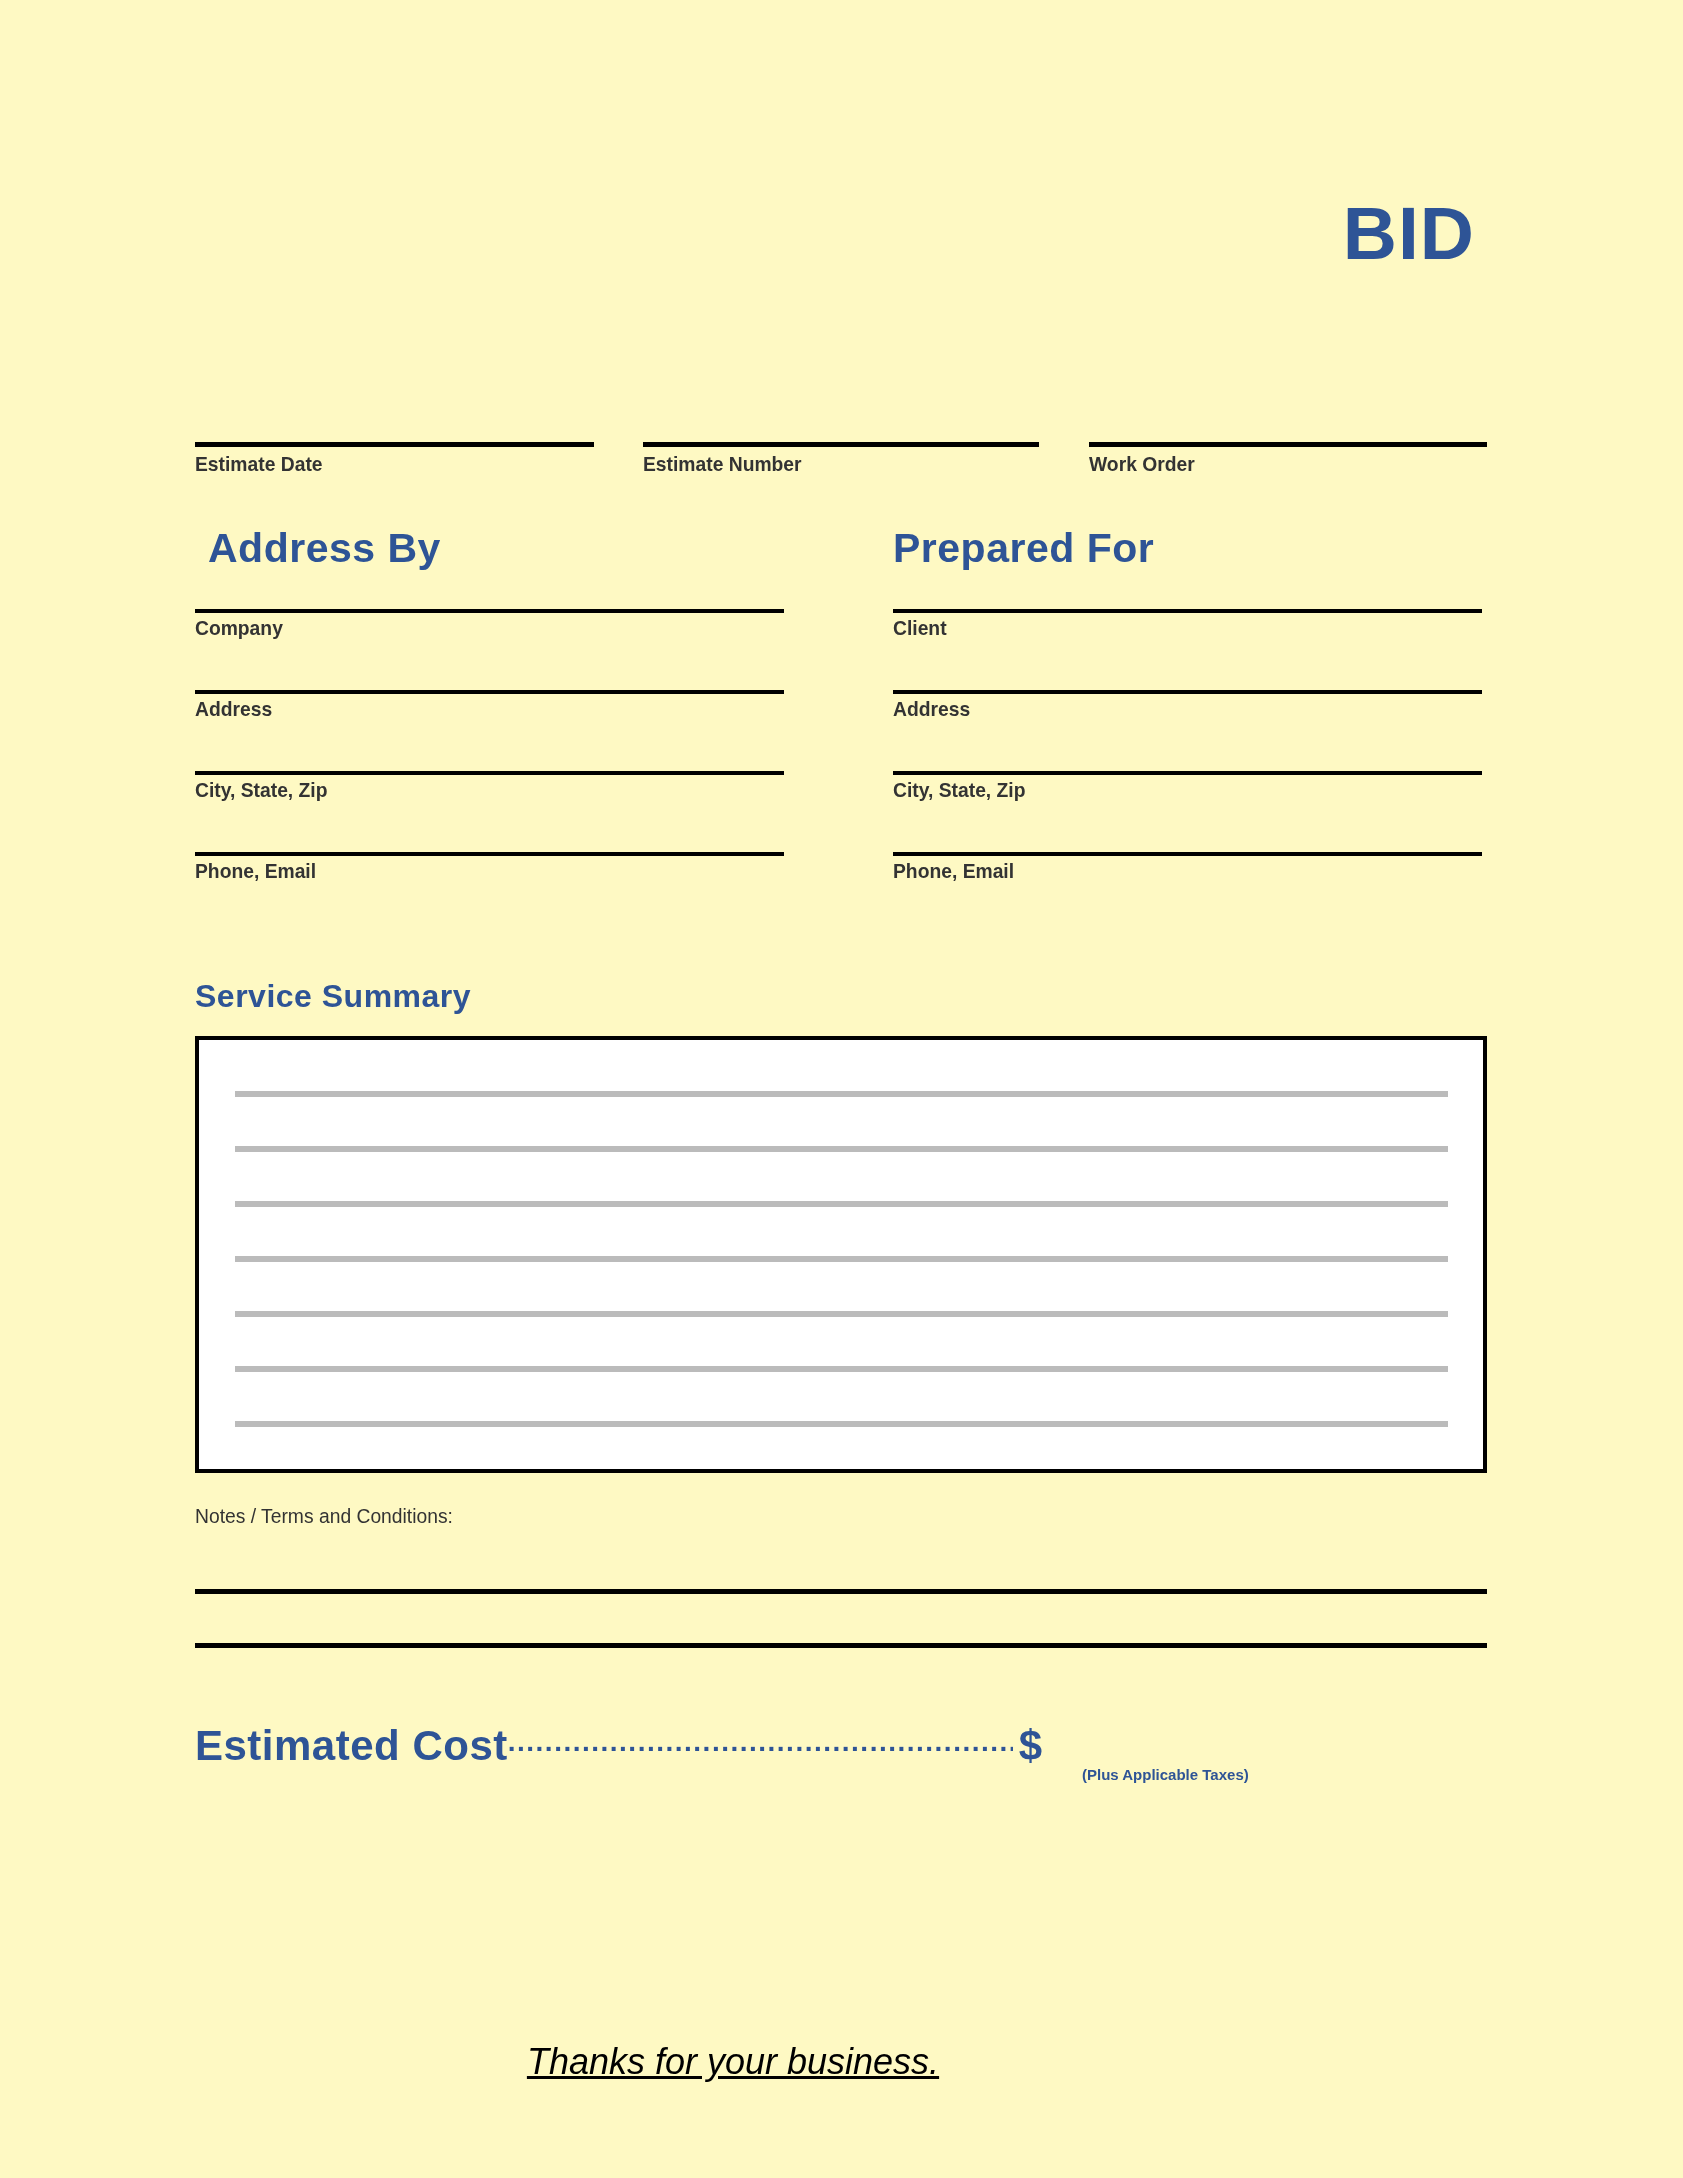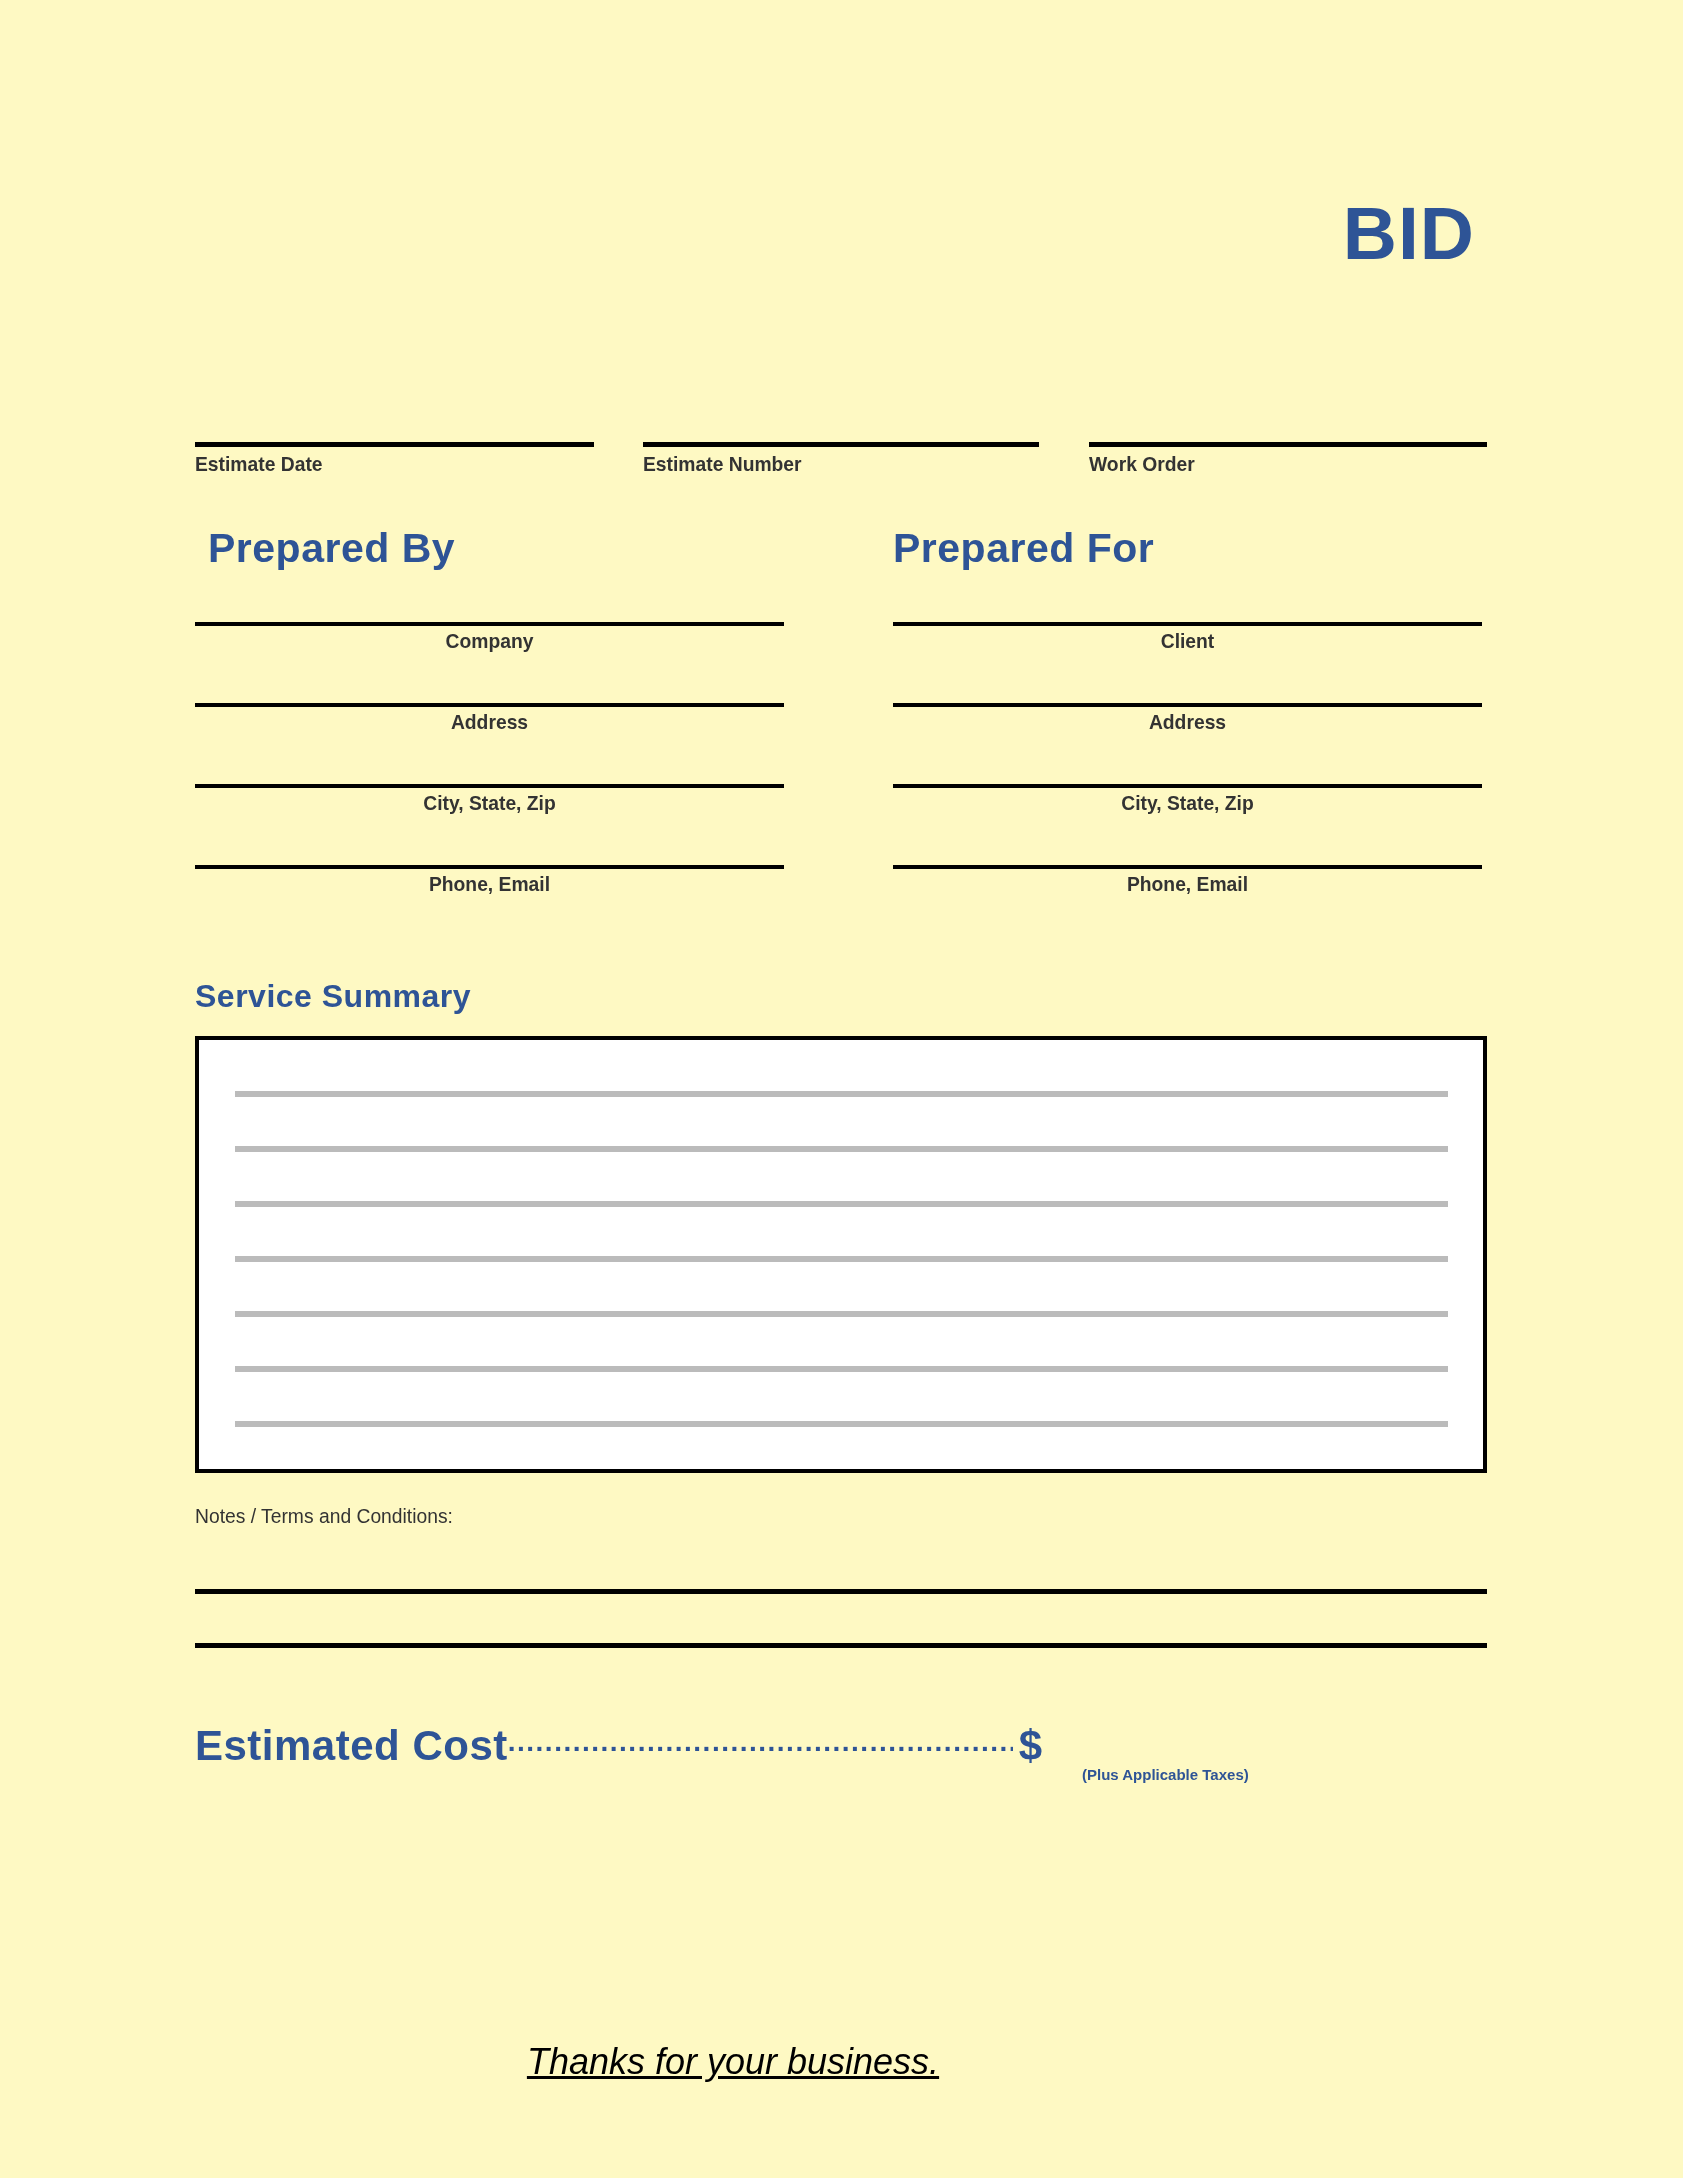--- a/index.html
+++ b/index.html
@@ -77,23 +77,22 @@
     letter-spacing: 0.5px;
     white-space: nowrap;
     line-height: 1;
   }
   .h-prep-by  { left: 208px; top: 528px; }
   .h-prep-for { left: 893px; top: 528px; }
 
   
   .party-col {
     position: absolute;
-    top: 622px;
+    top: 609px;
     width: 589px;
-    text-align: center;
   }
   .party-left  { left: 195px; }
   .party-right { left: 893px; }
 
   .field-row {
     height: 81px;
     position: relative;
   }
   .field-row .rule {
     height: 4px;
@@ -237,21 +236,21 @@
     <div class="topfield tf-2">
       <div class="rule"></div>
       <div class="lbl">Estimate Number</div>
     </div>
     <div class="topfield tf-3">
       <div class="rule"></div>
       <div class="lbl">Work Order</div>
     </div>
   </div>
 
-  <div class="sec-heading h-prep-by">Prepared By</div>
+  <div class="sec-heading h-prep-by">Address By</div>
   <div class="sec-heading h-prep-for">Prepared For</div>
 
   <div class="party-col party-left">
     <div class="field-row">
       <div class="rule"></div>
       <div class="lbl">Company</div>
     </div>
     <div class="field-row">
       <div class="rule"></div>
       <div class="lbl">Address</div>

